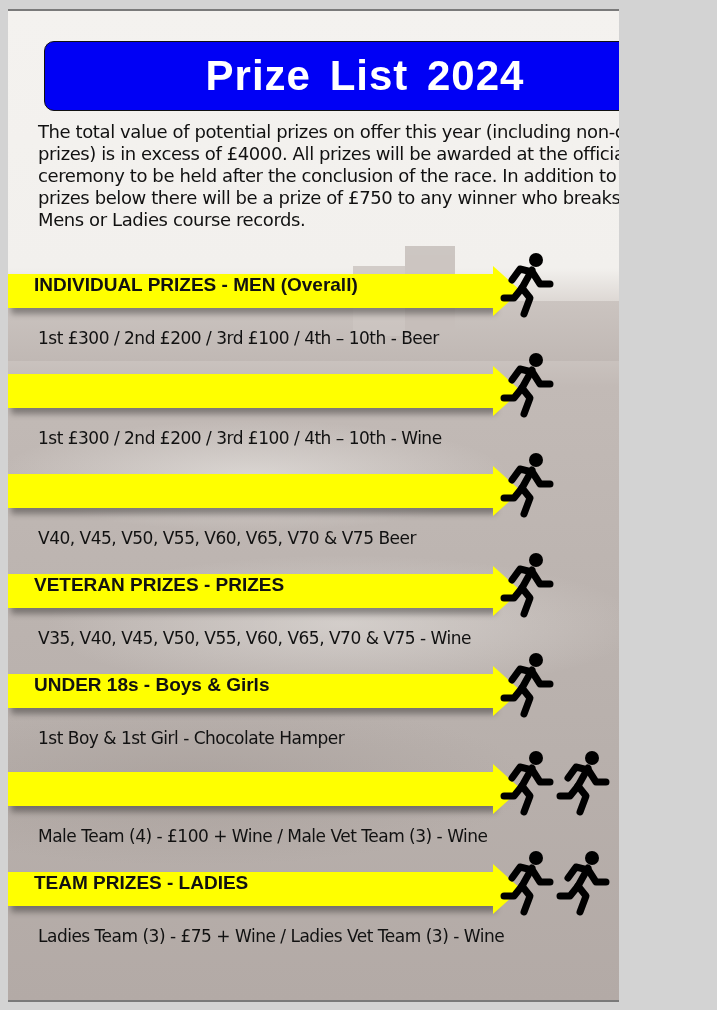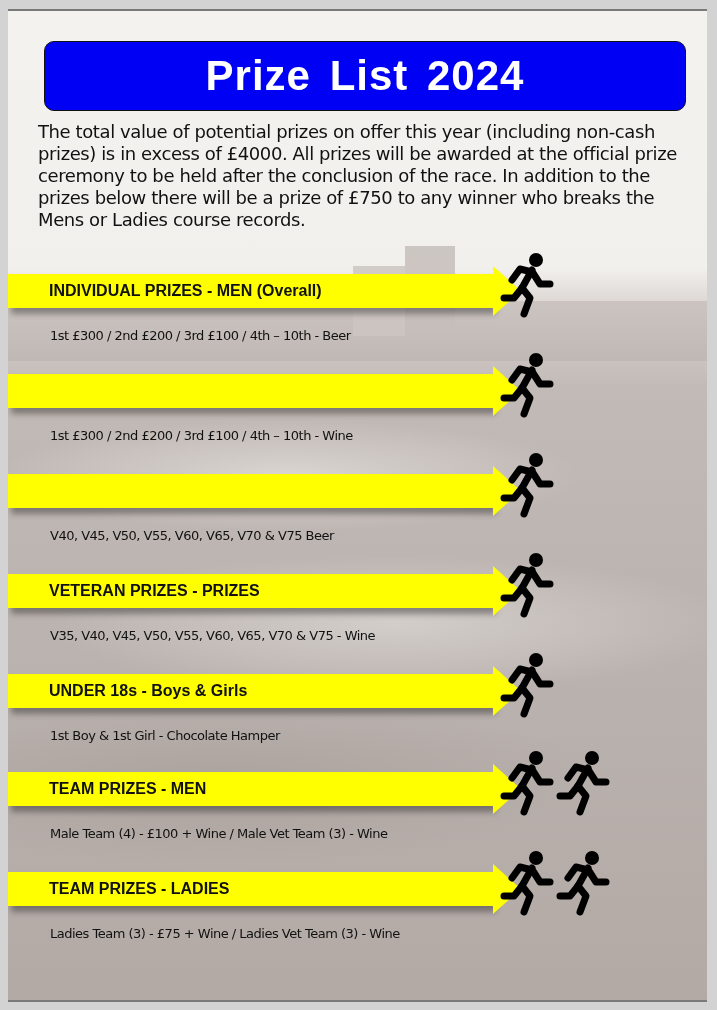--- a/index.html
+++ b/index.html
@@ -2,21 +2,21 @@
 <html><head>
 <meta charset="utf-8">
 <style>
   html, body { margin: 0; padding: 0; }
   body {
     width: 717px; height: 1010px; background: #d3d3d3;
     position: relative; overflow: hidden;
     font-family: "Liberation Sans", sans-serif;
   }
   .page {
-    position: absolute; left: 8px; top: 9px; width: 699px; height: 993px;
+    position: absolute; left: 8px; top: 9px; width: 611px; height: 993px;
     border-top: 2px solid #7a7a7a; border-bottom: 2px solid #7a7a7a;
     box-sizing: border-box; overflow: hidden;
     background:
       radial-gradient(ellipse 60% 8% at 40% 47%, rgba(240,238,235,0.55), rgba(0,0,0,0) 70%),
       radial-gradient(ellipse 70% 10% at 55% 62%, rgba(240,238,235,0.45), rgba(0,0,0,0) 70%),
       radial-gradient(ellipse 80% 12% at 30% 78%, rgba(150,140,135,0.35), rgba(0,0,0,0) 70%),
       linear-gradient(to bottom, #f4f2ef 0%, #f2f0ed 26%, #d9d3cf 30%, #c2bab6 38%, #bdb5b1 55%, #b8b0ac 75%, #b3aaa6 100%);
   }
   .castle {
     position: absolute; left: 345px; top: 255px; width: 100px; height: 70px;
@@ -50,28 +50,28 @@
   .arrow-body {
     position: absolute; left: 0; top: 8px; width: 485px; height: 34px; background: #ffff00;
     box-shadow: 3px 6px 6px rgba(0,0,0,0.35);
   }
   .arrow-head {
     position: absolute; left: 485px; top: 0; width: 0; height: 0;
     border-top: 25px solid transparent; border-bottom: 25px solid transparent;
     border-left: 28px solid #ffff00;
   }
   .arrow-label {
-    position: absolute; left: 26px; top: 10px; line-height: 30px;
-    font-weight: bold; font-size: 16px; color: #111; white-space: nowrap; margin-left: 15px;
+    position: absolute; left: 26px; top: 4px; line-height: 30px;
+    font-weight: bold; font-size: 19px; color: #111; white-space: nowrap;
   }
   .runners { position: absolute; top: -14px; left: 492px; display: flex; }
   .runner { width: 56px; height: 68px; }
   .detail {
-    position: absolute; left: 42px; top: 62px; white-space: nowrap;
-    font-family: "DejaVu Sans", sans-serif; font-size: 13px; color: #111; letter-spacing: -0.5px;
+    position: absolute; left: 30px; top: 62px; white-space: nowrap;
+    font-family: "DejaVu Sans", sans-serif; font-size: 17px; color: #111; letter-spacing: -0.5px;
   }
 </style>
 </head>
 <body>
 
 <div class="page">
   <div class="hill"></div>
   <div class="castle"></div>
 
   <div class="title-banner">
@@ -176,21 +176,20 @@
       <path d="M22 36 L14 46 L4 46"></path>
     </g>
   </svg>
 </div>
         <div class="detail">1st Boy &amp; 1st Girl  -  Chocolate Hamper</div>
       </div>
       <div class="section" style="top: 753px;">
         <div class="arrow">
           <div class="arrow-body"></div>
           <div class="arrow-head"></div>
-          <div class="arrow-label">TEAM PRIZES - MEN</div>
         </div>
         <div class="runners">
   <svg class="runner" viewBox="0 0 56 68">
     <circle cx="36" cy="8" r="7" fill="#000"></circle>
     <g stroke="#000" stroke-width="7" stroke-linecap="round" stroke-linejoin="round" fill="none">
       <path d="M32 18 L22 36"></path>
       <path d="M32 20 L20 17 L12 28"></path>
       <path d="M33 21 L40 32 L50 32"></path>
       <path d="M22 36 L30 46 L24 62"></path>
       <path d="M22 36 L14 46 L4 46"></path>

